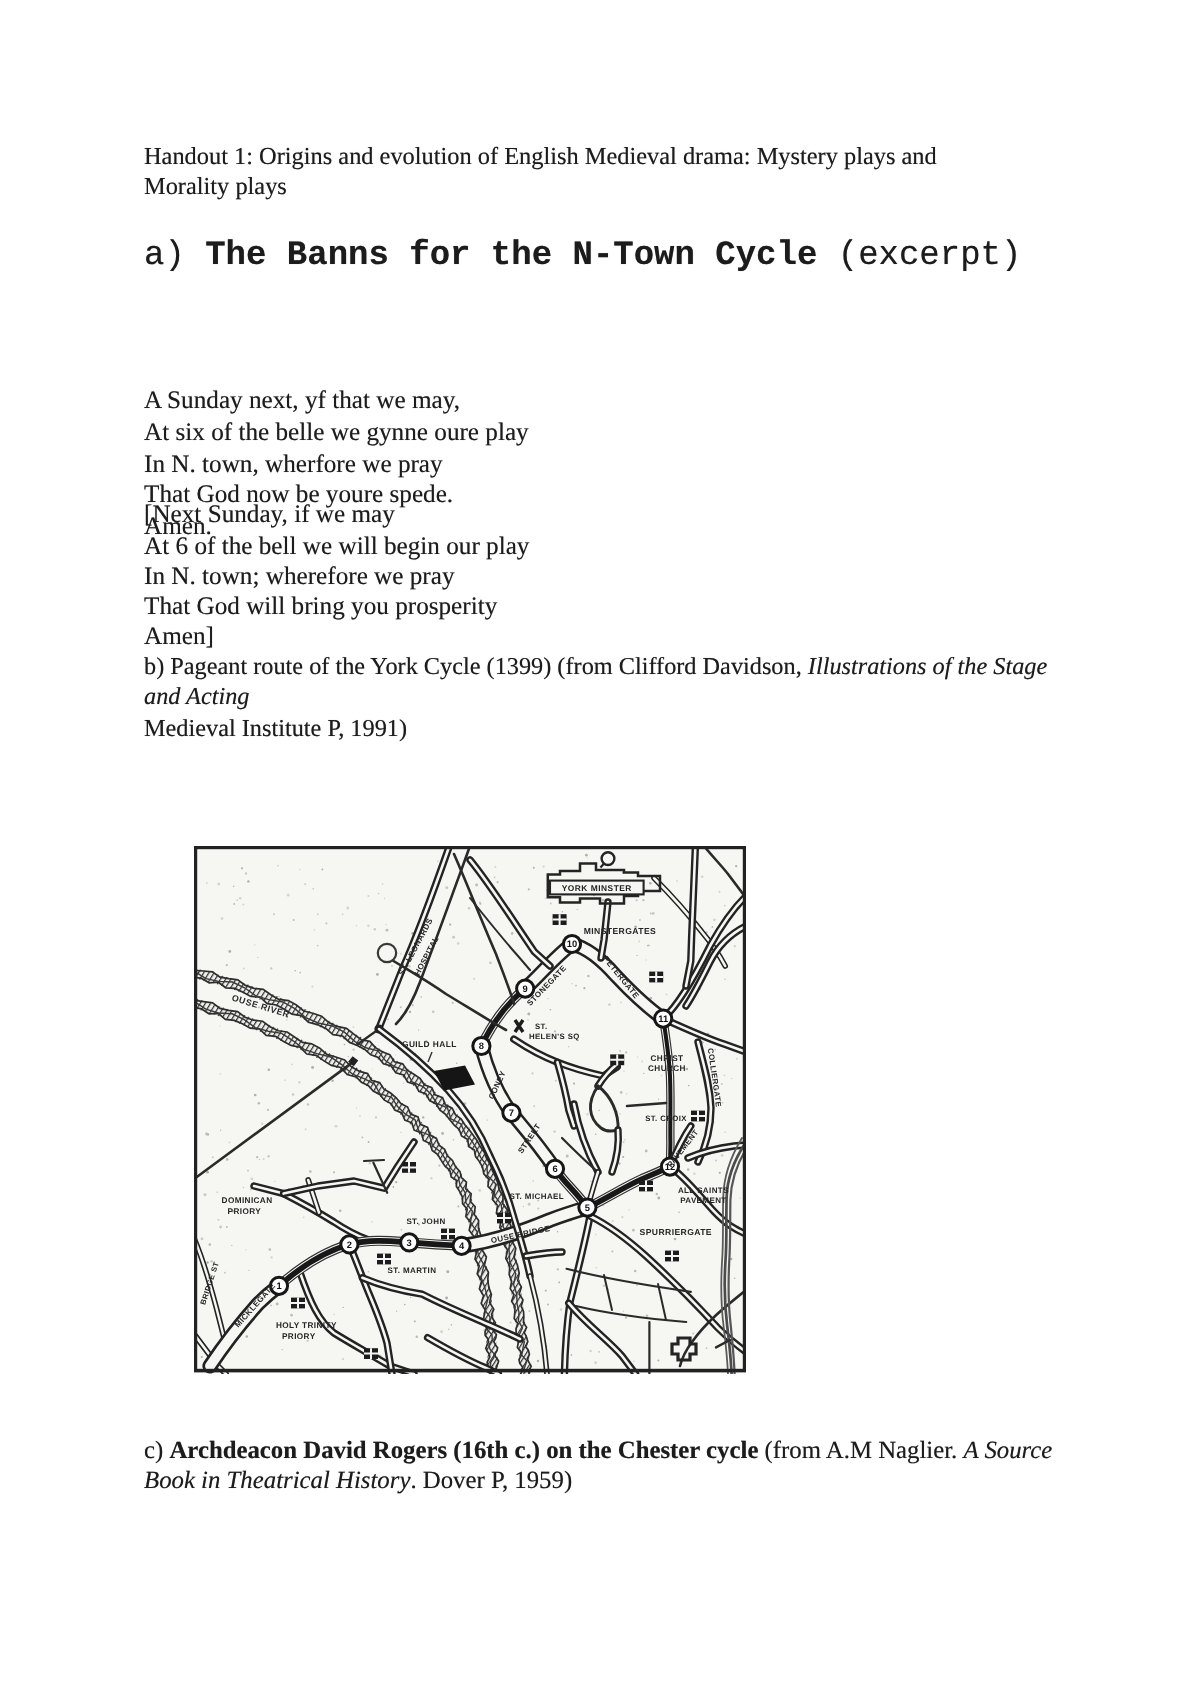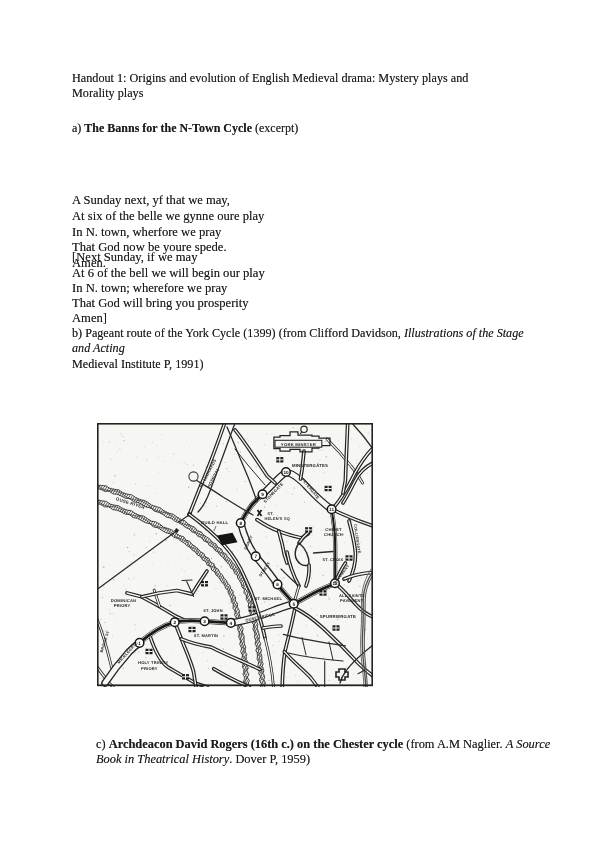--- a/index.html
+++ b/index.html
@@ -9,21 +9,21 @@
   b{font-weight:bold;}
   i{font-style:italic;}
   svg text{text-rendering:geometricPrecision;}
 </style>
 </head>
 <body>
 
 <div class="blk" style="top:70.8px;font-size:12.2px;font-weight:normal;line-height:15.4px;">Handout 1: Origins and evolution of English Medieval drama: Mystery plays and
 Morality plays</div>
 
-<div class="blk" style="top:120.7px;font-size:12px;line-height:15.6px;">a) <b>The Banns for the N-Town Cycle</b> (excerpt)</div>
+<div class="blk" style="top:120.7px;font-size:17px;line-height:15.6px;font-family:Liberation Mono, monospace;">a) <b>The Banns for the N-Town Cycle</b> (excerpt)</div>
 
 <div class="blk" style="top:151.3px;font-size:12.6px;line-height:15.7px;margin-top:42px;">A Sunday next, yf that we may,
 At six of the belle we gynne oure play
 In N. town, wherfore we pray
 That God now be youre spede.
 Amen.</div>
 
 <div class="blk" style="top:250.3px;font-size:12.6px;line-height:15.2px;">[Next Sunday, if we may
 At 6 of the bell we will begin our play
 In N. town; wherefore we pray
@@ -820,14 +820,14 @@
 <text x="16.8" y="184" text-anchor="start" font-family="Liberation Sans" font-size="4.1" font-weight="bold" fill="#262626" letter-spacing="0.2">PRIORY</text>
 
 <text x="31.5" y="230.5" transform="rotate(-48 31.5 230.5)" text-anchor="middle" font-family="Liberation Sans" font-size="4.0" font-weight="bold" fill="#262626" letter-spacing="0.2">MICKLEGATE</text>
 
 <text x="9" y="219" transform="rotate(-72 9 219)" text-anchor="middle" font-family="Liberation Sans" font-size="3.8" font-weight="bold" fill="#262626" letter-spacing="0.2">BRIDGE ST</text>
 
 <rect x="0.7" y="0.7" width="274.6" height="261.6" fill="none" stroke="#222" stroke-width="1.8"></rect>
 </svg>
 </div>
 
-<div class="blk" style="top:737px;font-size:12.4px;line-height:15.2px;margin-left:24px;">c) <b>Archdeacon David Rogers (16th c.) on the Chester cycle</b> (from A.M Naglier. <i>A Source</i>
+<div class="blk" style="top:718px;font-size:12.4px;line-height:15.2px;">c) <b>Archdeacon David Rogers (16th c.) on the Chester cycle</b> (from A.M Naglier. <i>A Source</i>
 <i>Book in Theatrical History</i>. Dover P, 1959)</div>
 
 </body></html>

